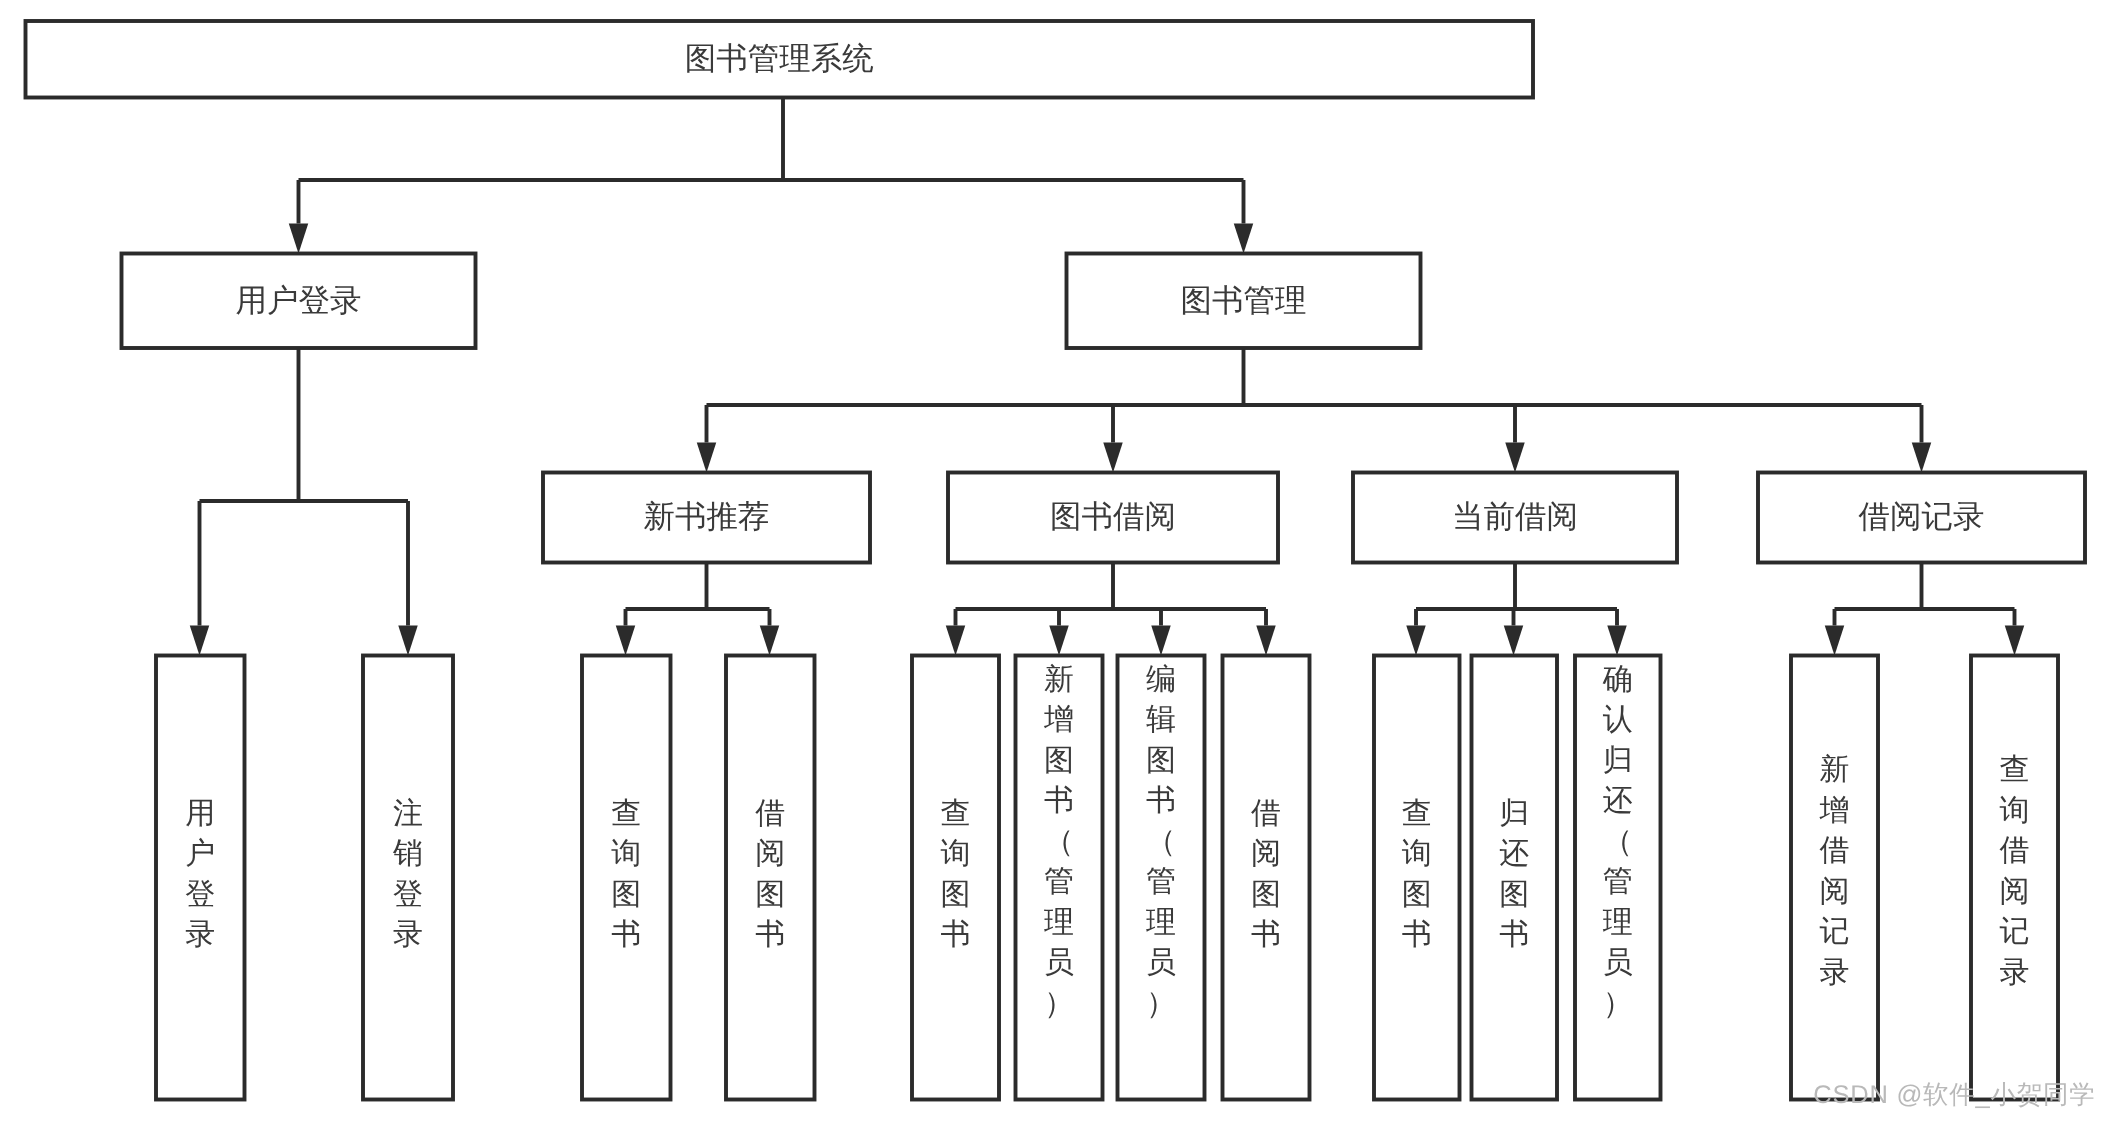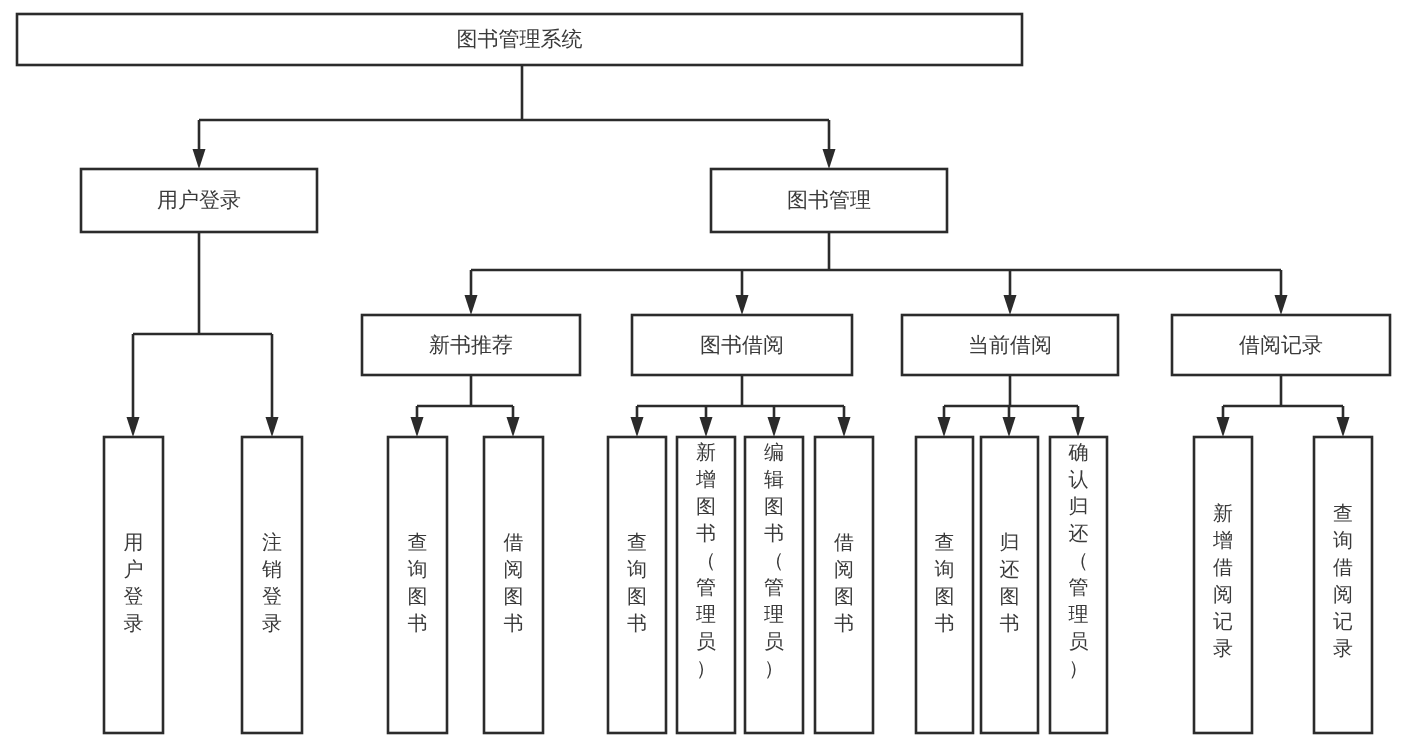--- a/index.html
+++ b/index.html
@@ -223,14 +223,15 @@
           <rect class="node-box" x="1194" y="437" width="58" height="296"></rect>
           <text class="node-label-vertical" x="1223" y="519.5" text-anchor="middle"><tspan class="vert-cell" x="1223" dy="0">新</tspan><tspan class="vert-cell" x="1223" dy="27">增</tspan><tspan class="vert-cell" x="1223" dy="27">借</tspan><tspan class="vert-cell" x="1223" dy="27">阅</tspan><tspan class="vert-cell" x="1223" dy="27">记</tspan><tspan class="vert-cell" x="1223" dy="27">录</tspan></text>
         </g>
         <g>
           <rect class="node-box" x="1314" y="437" width="58" height="296"></rect>
           <text class="node-label-vertical" x="1343" y="519.5" text-anchor="middle"><tspan class="vert-cell" x="1343" dy="0">查</tspan><tspan class="vert-cell" x="1343" dy="27">询</tspan><tspan class="vert-cell" x="1343" dy="27">借</tspan><tspan class="vert-cell" x="1343" dy="27">阅</tspan><tspan class="vert-cell" x="1343" dy="27">记</tspan><tspan class="vert-cell" x="1343" dy="27">录</tspan></text>
         </g>
       </g>
   </svg>
 
+  <div class="watermark-text">CSDN @软件_小贺同学</div>
 
 </div>
 
 </body></html>

